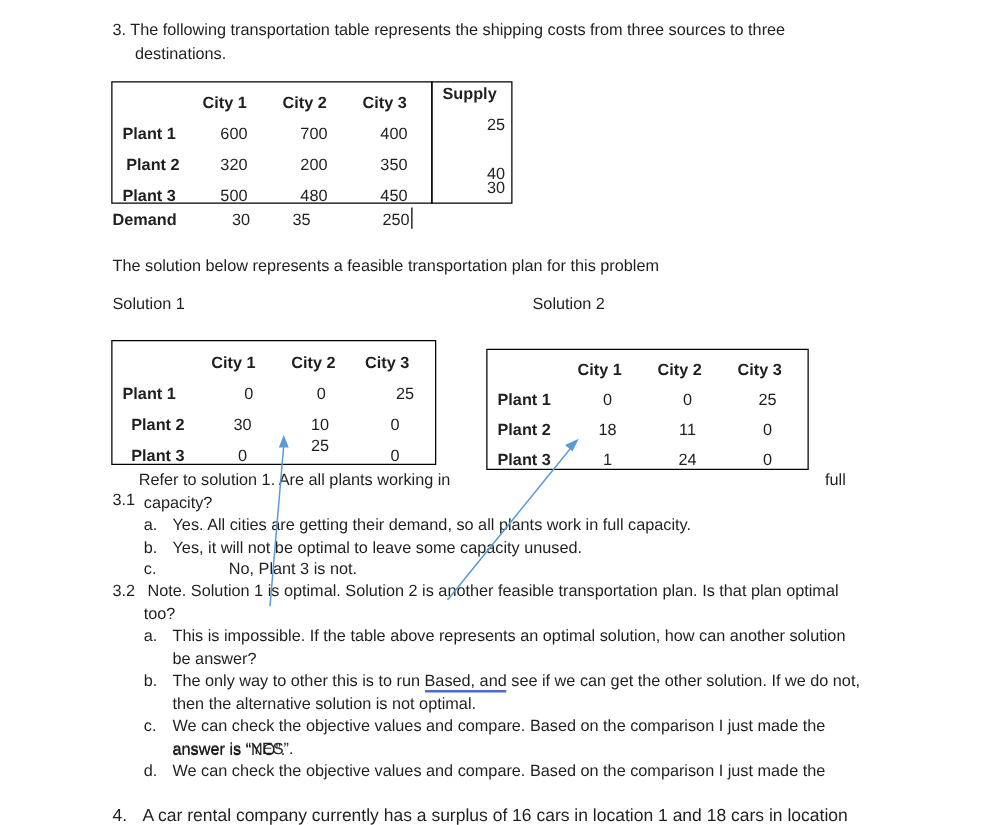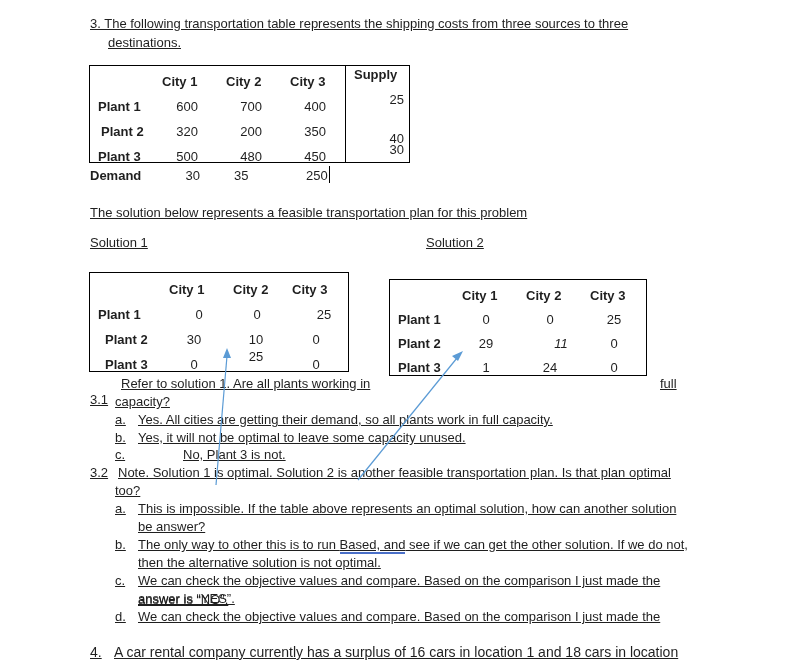--- a/index.html
+++ b/index.html
@@ -1,21 +1,21 @@
 <!DOCTYPE html>
 <html><head>
 <meta charset="utf-8">
 <style>
   html, body { margin: 0; padding: 0; }
   body {
     width: 800px; height: 660px; overflow: hidden; background: #ffffff;
     font-family: "Liberation Sans", sans-serif; font-size: 13px; color: #1f1f1f;
     position: relative;
   }
-  .abs { position: absolute; white-space: nowrap; text-decoration: underline; }
+  .abs { position: absolute; white-space: nowrap; }
   .b { font-weight: bold; }
   .tbox { position: absolute; border: 1px solid #000; box-sizing: border-box; }
   .cell { position: absolute; white-space: nowrap; font-size: 13px; }
   .r { text-align: right; }
   .c { text-align: center; }
   .ul { border-bottom: 2px double #4a6fc8; line-height: 14px; }
   svg.arrows { position: absolute; left: 0; top: 0; pointer-events: none; }
 </style>
 </head>
 <body>
@@ -90,33 +90,33 @@
   <div class="cell b" style="left:462px; top:288px;">City 1</div>
   <div class="cell b" style="left:526px; top:288px;">City 2</div>
   <div class="cell b" style="left:590px; top:288px;">City 3</div>
 
   <div class="cell b" style="left:398px; top:312px;">Plant 1</div>
   <div class="cell c" style="left:471px; top:312px; width:30px;">0</div>
   <div class="cell c" style="left:535px; top:312px; width:30px;">0</div>
   <div class="cell c" style="left:599px; top:312px; width:30px;">25</div>
 
   <div class="cell b" style="left:398px; top:336px;">Plant 2</div>
-  <div class="cell c" style="left:471px; top:336px; width:30px;">29</div>
-  <div class="cell c" style="left:546px; top:336px; width:30px;font-style:italic;">11</div>
+  <div class="cell c" style="left:471px; top:336px; width:30px;">18</div>
+  <div class="cell c" style="left:535px; top:336px; width:30px;">11</div>
   <div class="cell c" style="left:599px; top:336px; width:30px;">0</div>
 
   <div class="cell b" style="left:398px; top:360px;">Plant 3</div>
   <div class="cell c" style="left:471px; top:360px; width:30px;">1</div>
   <div class="cell c" style="left:535px; top:360px; width:30px;">24</div>
   <div class="cell c" style="left:599px; top:360px; width:30px;">0</div>
 </div>
 
 <div>
   <div class="abs" style="left:90px; top:392px;">3.1</div>
-  <div class="abs" style="left:121px; top:376px;">Refer to solution 1. Are all plants working in</div>
+  <div class="abs" style="left:111px; top:376px;">Refer to solution 1. Are all plants working in</div>
   <div class="abs" style="left:660px; top:376px;">full</div>
   <div class="abs" style="left:115px; top:394px;">capacity?</div>
 
   <div class="abs" style="left:115px; top:412px;">a.</div>
   <div class="abs" style="left:138px; top:412px;">Yes. All cities are getting their demand, so all plants work in full capacity.</div>
   <div class="abs" style="left:115px; top:430px;">b.</div>
   <div class="abs" style="left:138px; top:430px;">Yes, it will not be optimal to leave some capacity unused.</div>
   <div class="abs" style="left:115px; top:447px;">c.</div>
   <div class="abs" style="left:138px; top:447px;margin-left:45px;">No, Plant 3 is not.</div>
 </div>

